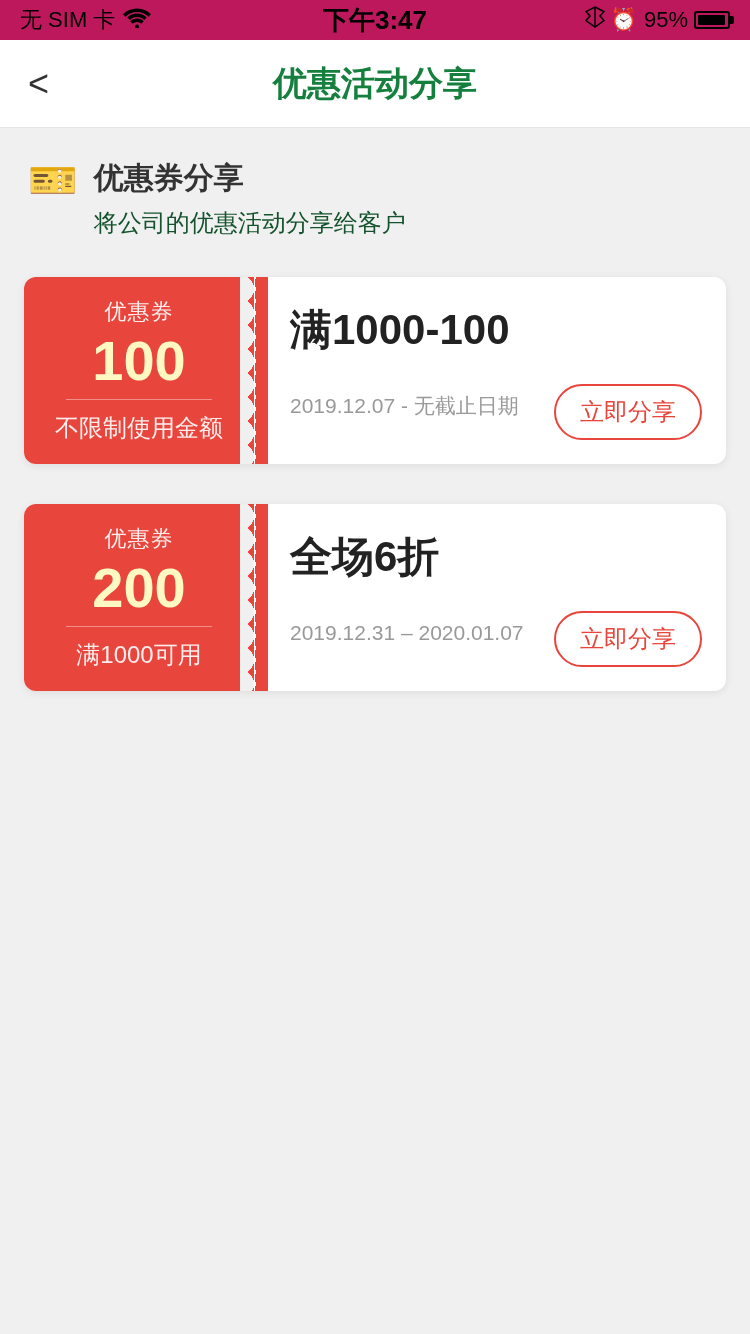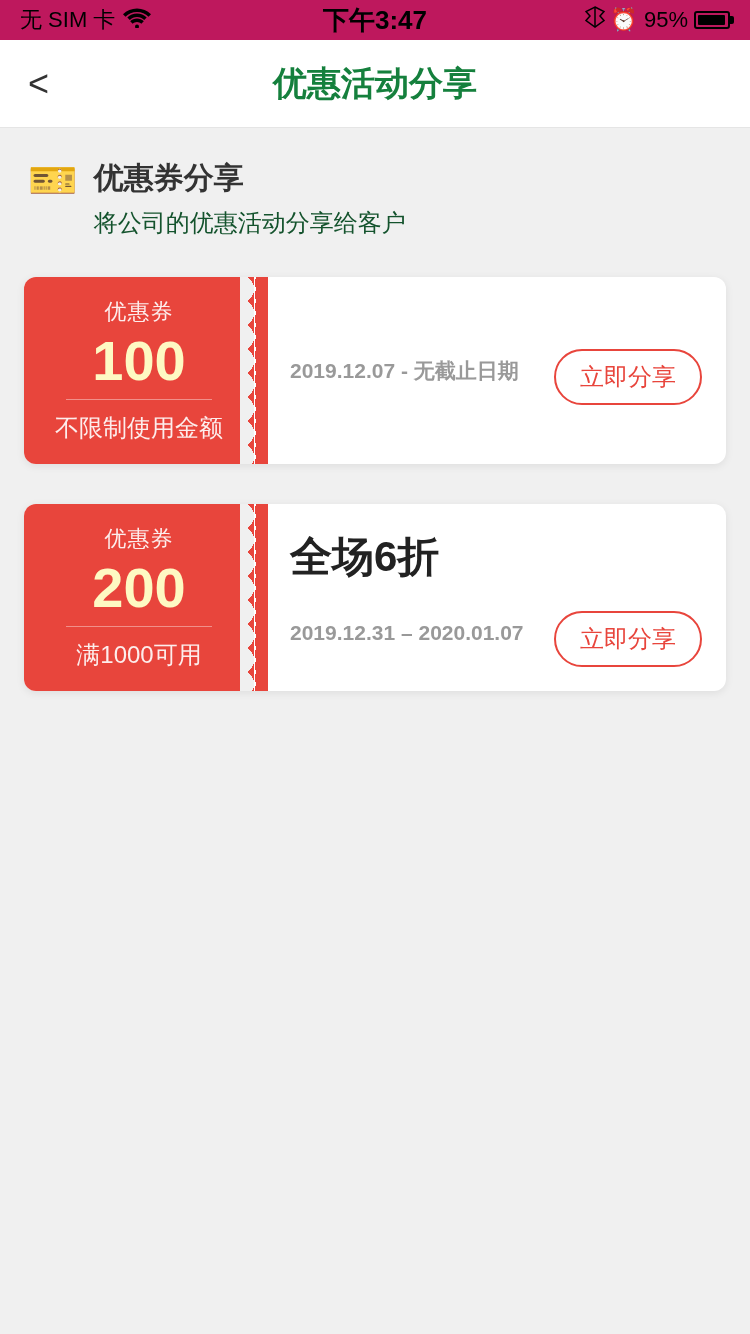--- a/index.html
+++ b/index.html
@@ -215,21 +215,20 @@
       display: flex;
       align-items: center;
       justify-content: space-between;
       gap: 10px;
     }
     .coupon-date {
       font-size: 21px;
       color: #999;
       flex: 1;
       white-space: nowrap;
-      font-weight: bold;
     }
     .share-btn {
       border: 2px solid #e8453c;
       border-radius: 30px;
       padding: 10px 24px;
       color: #e8453c;
       font-size: 24px;
       background: transparent;
       cursor: pointer;
       white-space: nowrap;
@@ -290,20 +289,21 @@
 <div class="coupon-list">
 
   <div class="coupon-card">
     <div class="coupon-left">
       <span class="coupon-label">优惠券</span>
       <span class="coupon-amount">100</span>
       <div class="coupon-divider"></div>
       <span class="coupon-condition">不限制使用金额</span>
     </div>
     <div class="coupon-right">
+      <span class="coupon-name">满1000-100</span>
       <div class="coupon-footer">
         <span class="coupon-date">2019.12.07 - 无截止日期</span>
         <button class="share-btn">立即分享</button>
       </div>
     </div>
   </div>
 
   <div class="coupon-card">
     <div class="coupon-left">
       <span class="coupon-label">优惠券</span>

